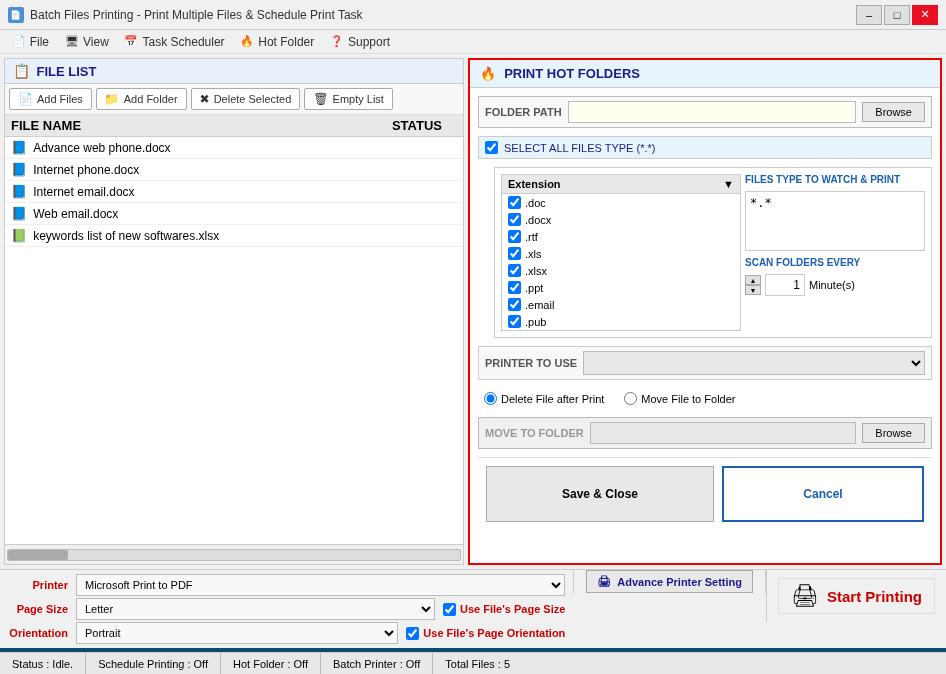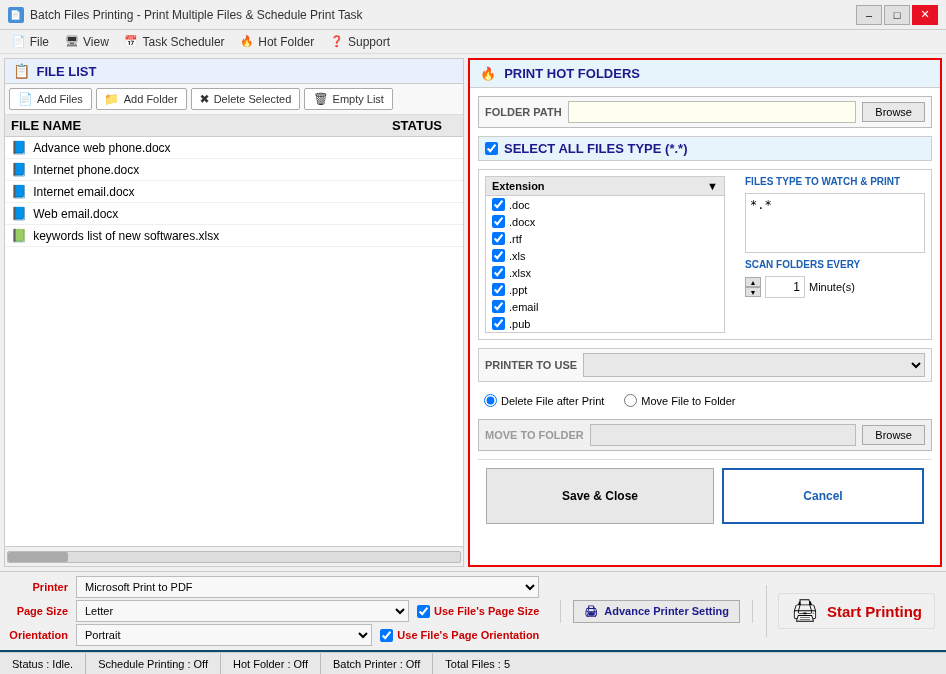--- a/index.html
+++ b/index.html
@@ -233,31 +233,32 @@
     
     .select-all-row {
       display: flex;
       align-items: center;
       gap: 6px;
       padding: 4px 6px;
       background: #e8f4fb;
       border: 1px solid #ccc;
     }
     .select-all-label {
-      font-weight: bold;
+      font-weight: normal;
       color: #1a1a8c;
-      font-size: 13px;
+      font-size: 11px;
     }
 
     
     .ext-and-type {
       display: flex;
-      gap: 20px;
+      gap: 4px;
       border: 1px solid #ccc;
       padding: 6px;
+      margin-left: 16px;
     }
     .ext-list-container {
       flex: 1;
       display: flex;
       flex-direction: column;
     }
     .ext-list-header {
       background: #e8e8e8;
       padding: 3px 6px;
       font-size: 11px;
@@ -739,21 +740,21 @@
         <button class="btn-save-close">Save &amp; Close</button>
         <button class="btn-cancel">Cancel</button>
       </div>
 
     </div>
   </div>
 
 </div>
 
 <div class="bottom-bar">
-  <div style="display:flex; align-items:center; border-bottom: 2px solid #0c4a6e; gap: 13px;">
+  <div style="display:flex; align-items:flex-start; border-bottom: 4px solid #0c4a6e;">
 
     <div style="flex:1; display:flex; flex-direction:column; gap:2px; padding:4px 8px;">
 
       <div style="display:flex; align-items:center; gap:8px;">
         <span class="setting-label">Printer</span>
         <select class="setting-select">
           <option>Microsoft Print to PDF</option>
         </select>
       </div>
 

